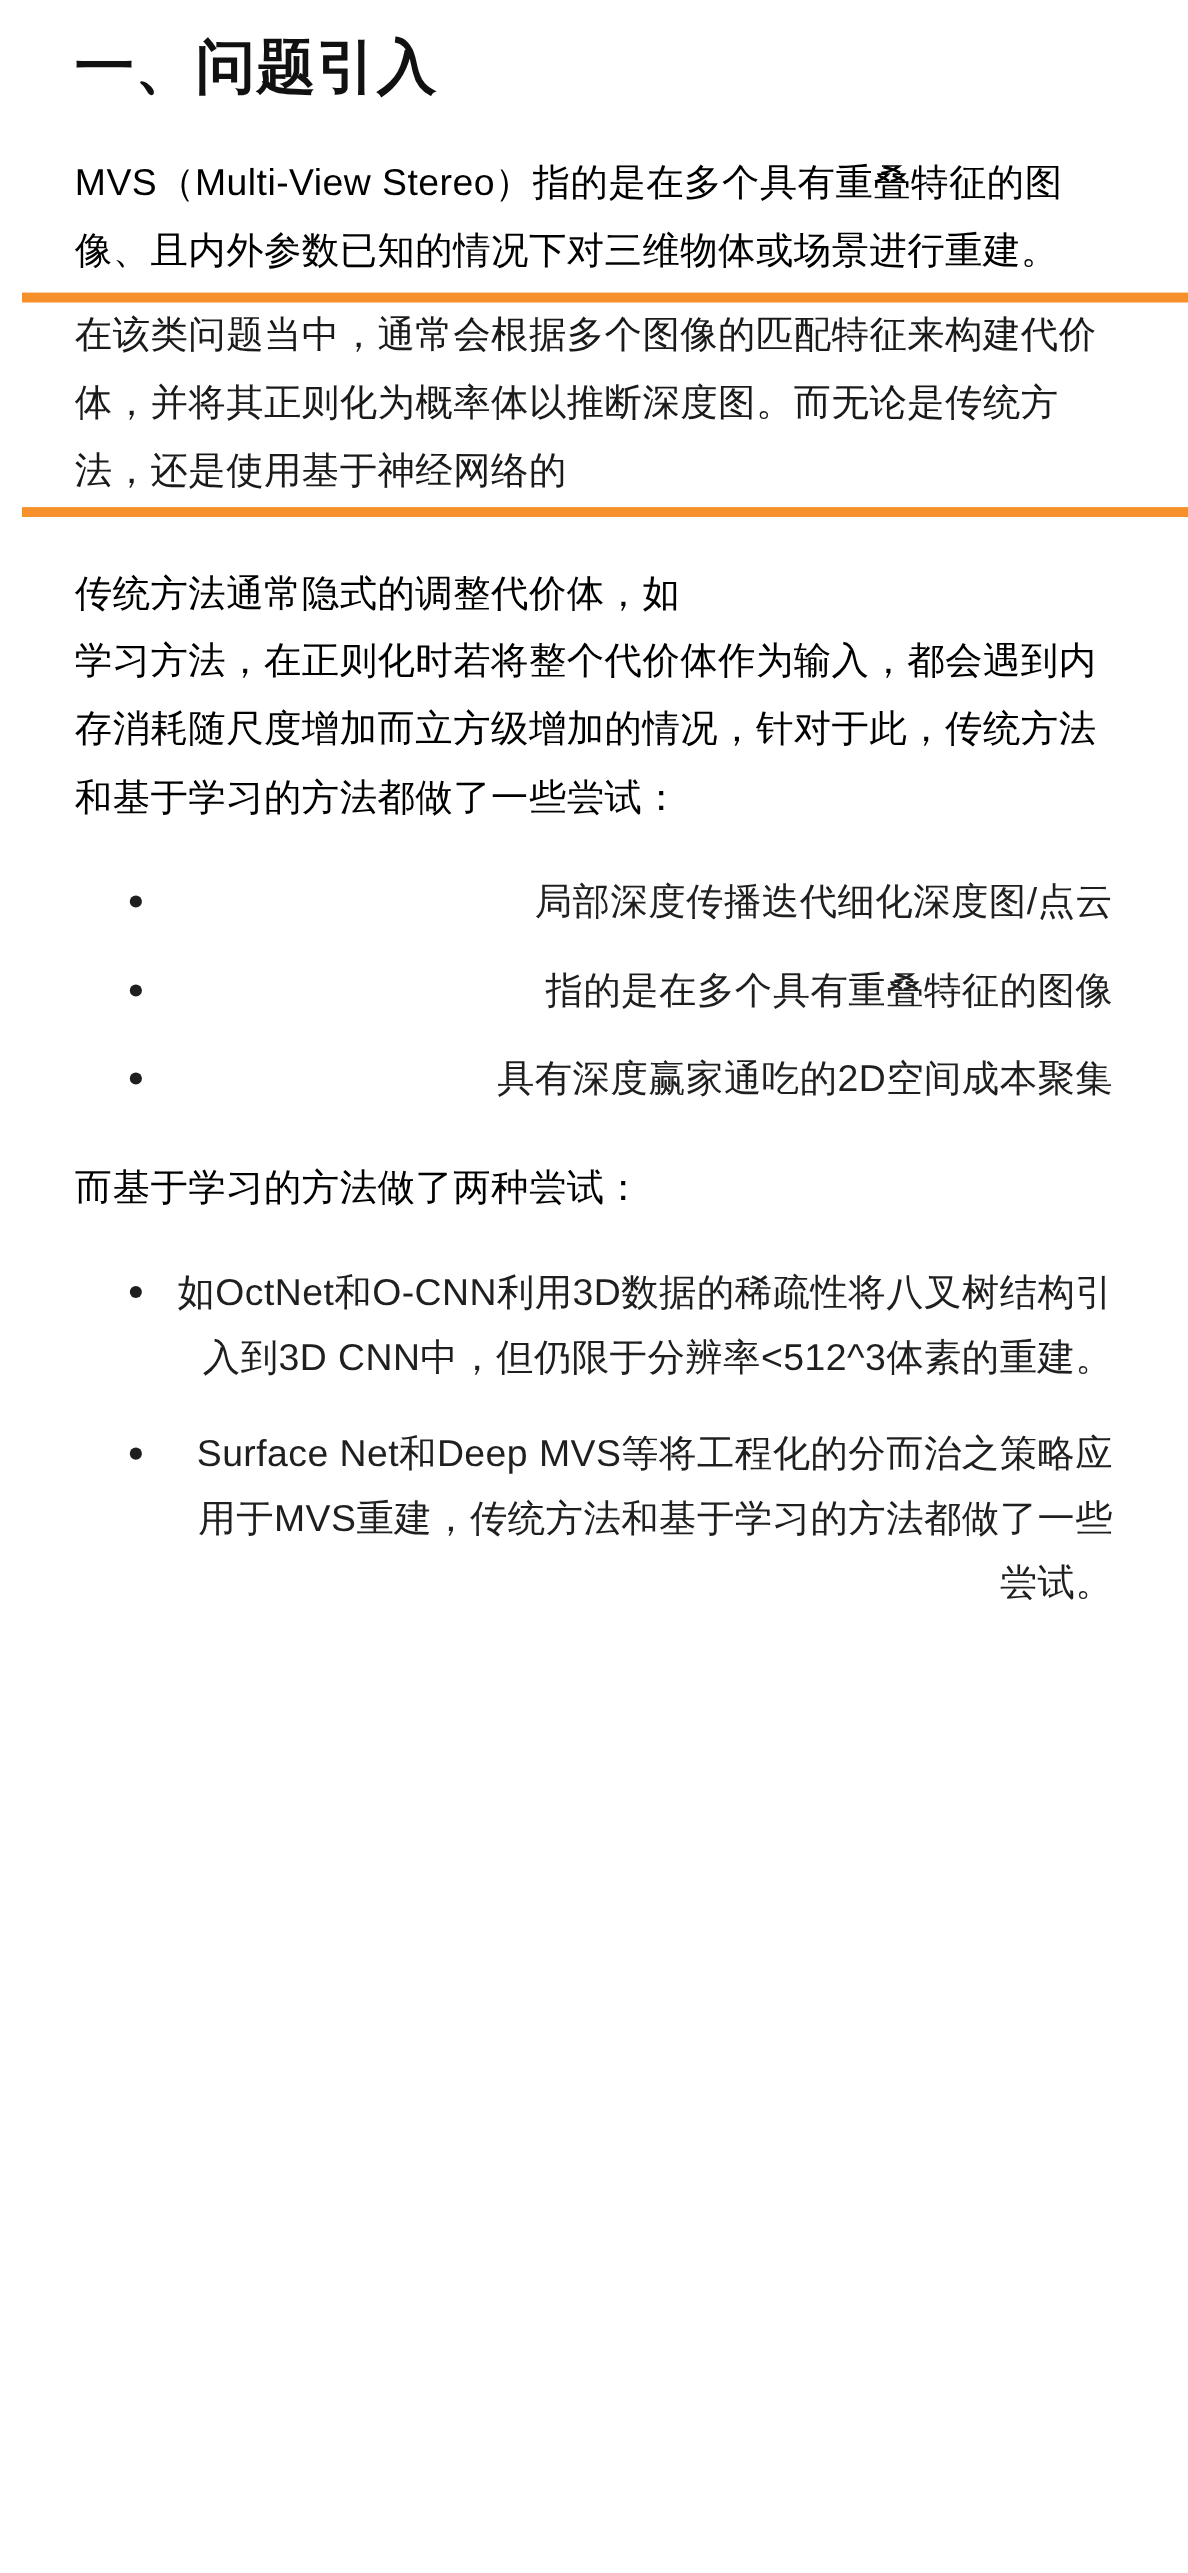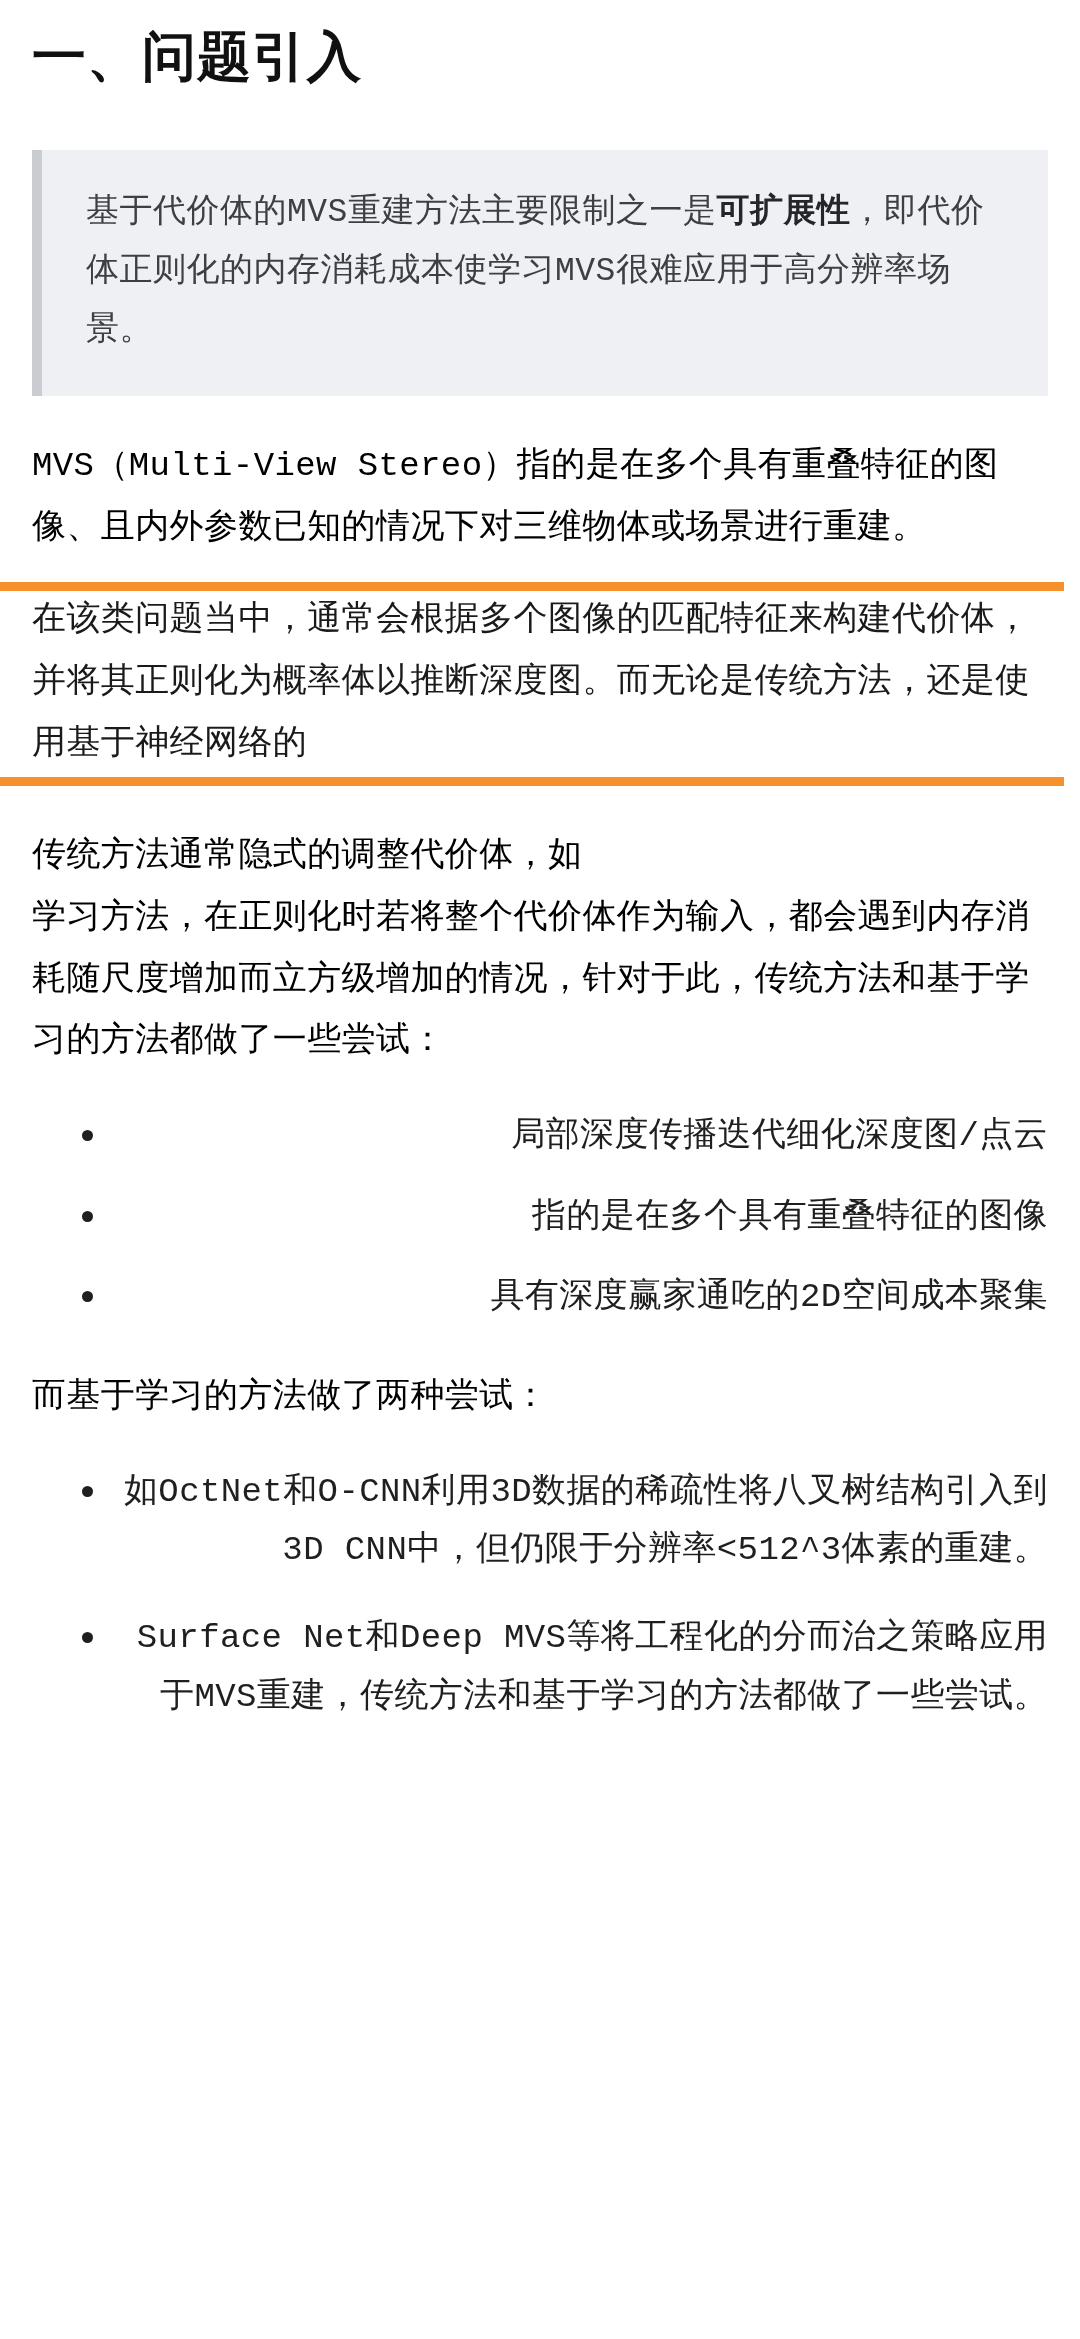--- a/index.html
+++ b/index.html
@@ -10,23 +10,22 @@
   body {
     width: 1080px;
     min-height: 2339px;
     font-family: "Liberation Sans", sans-serif;
     color: #1a1a1a;
     -webkit-font-smoothing: antialiased;
   }
   .page {
     width: 1080px;
     box-sizing: border-box;
-    padding: 0 32px;
+    padding: 0 68px;
     position: relative;
-    font-family: Liberation Mono, monospace;
   }
   .article-title {
     font-size: 54px;
     font-weight: bold;
     letter-spacing: 1px;
     color: #111111;
     margin: 26px 0 0 0;
     line-height: 1.3;
   }
   .quote-block {
@@ -51,21 +50,21 @@
     line-height: 1.82;
     letter-spacing: 0.4px;
     color: #000000;
     margin: 40px 0 0 0;
   }
   p.body-text.tight {
     margin-top: 0;
   }
   .highlight-wrap {
     position: relative;
-    margin-top: 22px;
+    margin-top: 6px;
   }
   .highlight-wrap:before,
   .highlight-wrap:after {
     content: "";
     position: absolute;
     left: -48px;
     width: 1080px;
     height: 9px;
     background: #f5902b;
   }
@@ -109,23 +108,20 @@
   ul.bullets.spaced li { margin-bottom: 30px; }
   .gap-lg { height: 22px; }
 </style>
 </head>
 <body>
 
 <div class="page">
 
   <h1 class="article-title">一、问题引入</h1>
 
-  <div class="quote-block">
-    <div class="quote-text"><span>基于代价体的MVS重建方法主要限制之一是</span><b>可扩展性</b><span>，即代价体正则化的内存消耗成本使学习MVS很难应用于高分辨率场景。</span></div>
-  </div>
 
   <p class="body-text">MVS（Multi-View Stereo）指的是在多个具有重叠特征的图像、且内外参数已知的情况下对三维物体或场景进行重建。</p>
 
   <div class="highlight-wrap">
     <div class="inner">
       <p>在该类问题当中，通常会根据多个图像的匹配特征来构建代价体，并将其正则化为概率体以推断深度图。而无论是传统方法，还是使用基于神经网络的</p>
     </div>
   </div>
 
   <p class="body-text">传统方法通常隐式的调整代价体，如</p>

